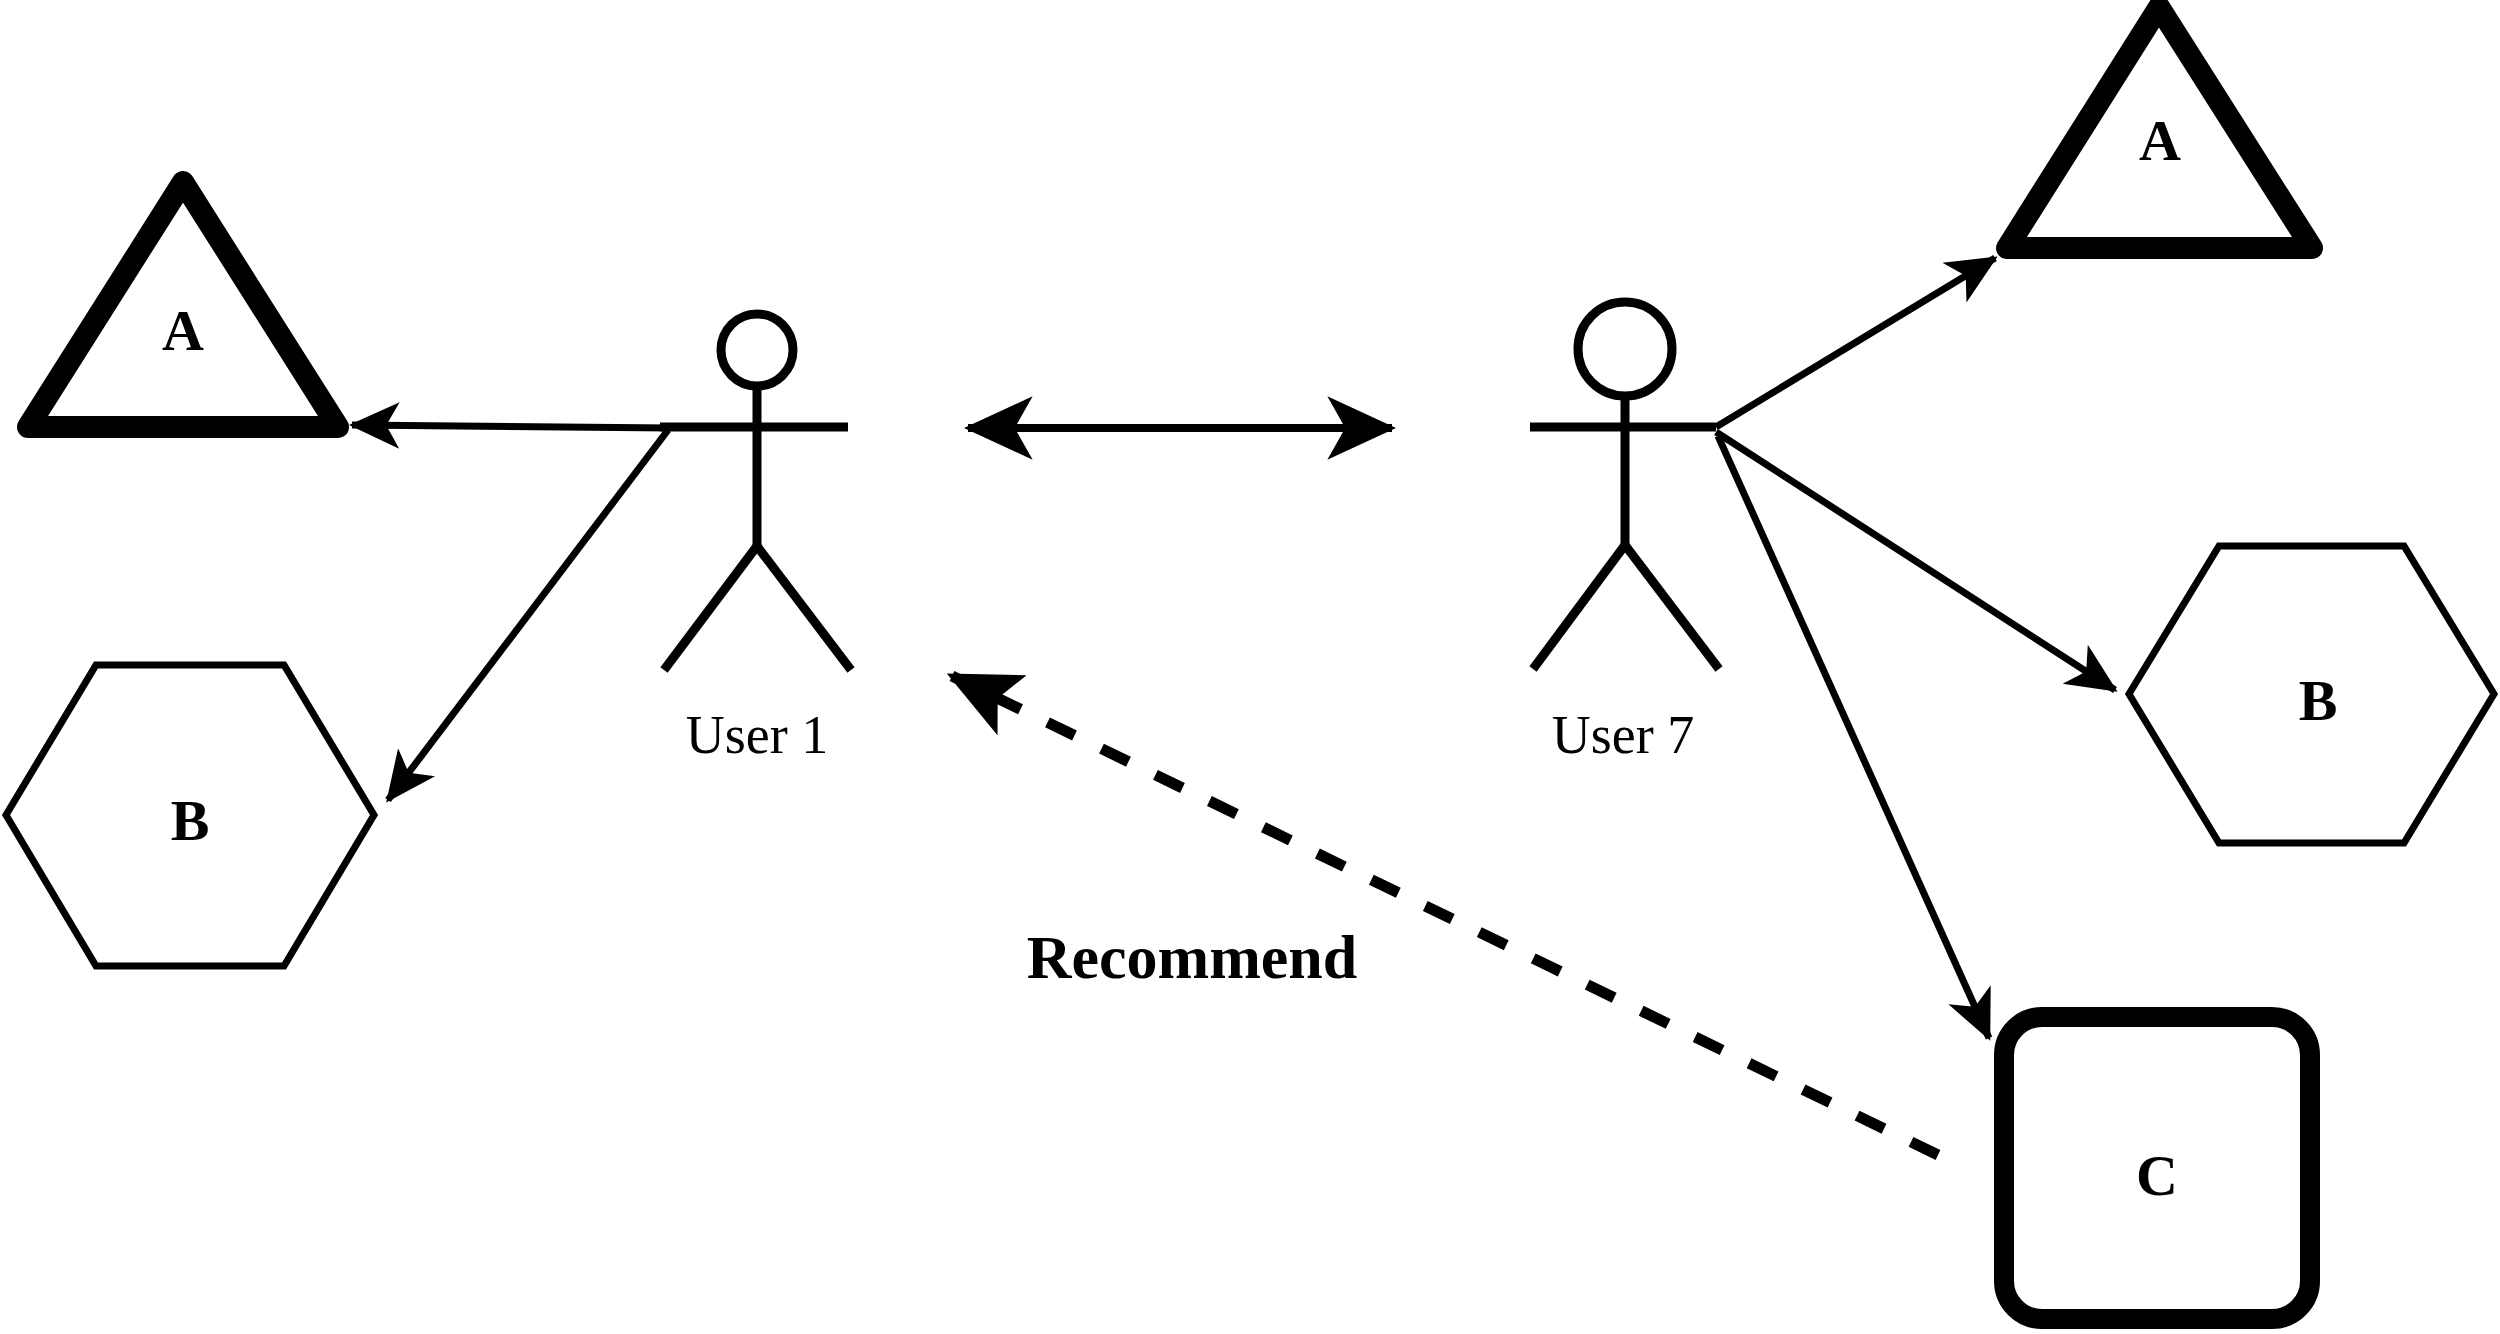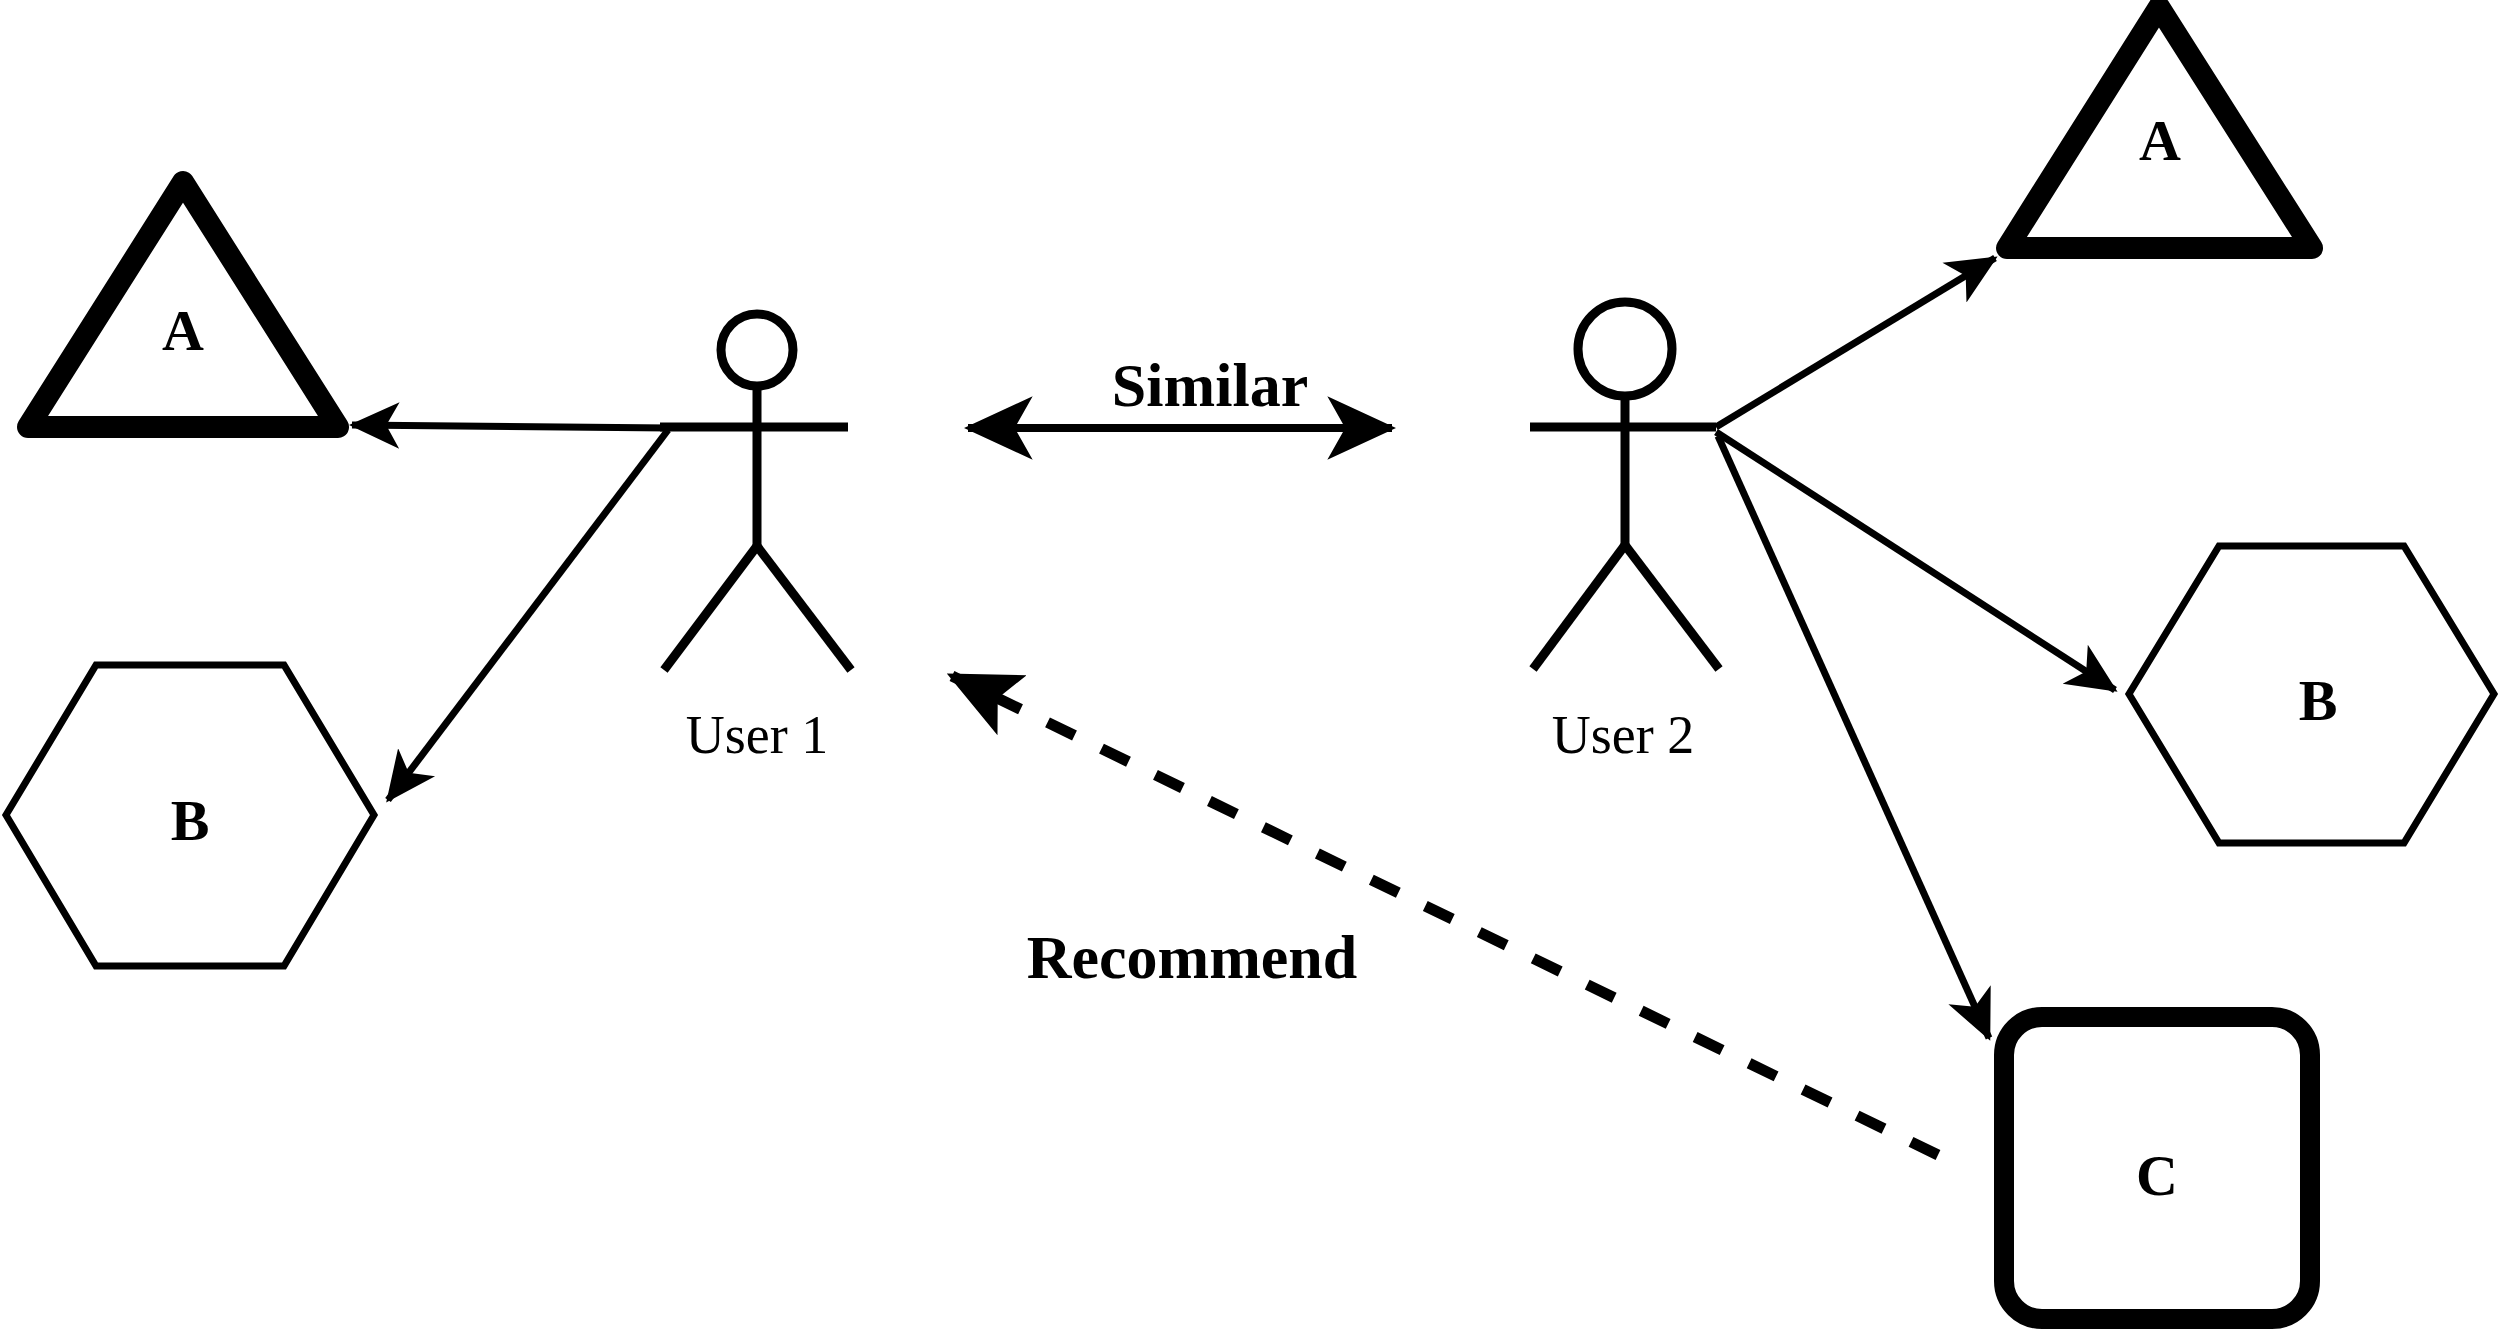--- a/index.html
+++ b/index.html
@@ -120,19 +120,18 @@
   <div class="lbl shape-label" style="left:190px; top:820px;">B</div>
 
   <div class="lbl shape-label" style="left:2160px; top:140px;">A</div>
 
   <div class="lbl shape-label" style="left:2318px; top:700px;">B</div>
 
   <div class="lbl shape-label" style="left:2157px; top:1175px;">C</div>
 
   <div class="lbl user-label" style="left:757px; top:735px;">User 1</div>
 
-  <div class="lbl user-label" style="left:1623px; top:735px;">User 2</div>
+  <div class="lbl user-label" style="left:1623px; top:735px;">User 7</div>
 
-  <div class="lbl rel-label" style="left:1210px; top:385px;">Similar</div>
 
   <div class="lbl rel-label" style="left:1192px; top:957px;">Recommend</div>
 
 </div>
 
 </body></html>

